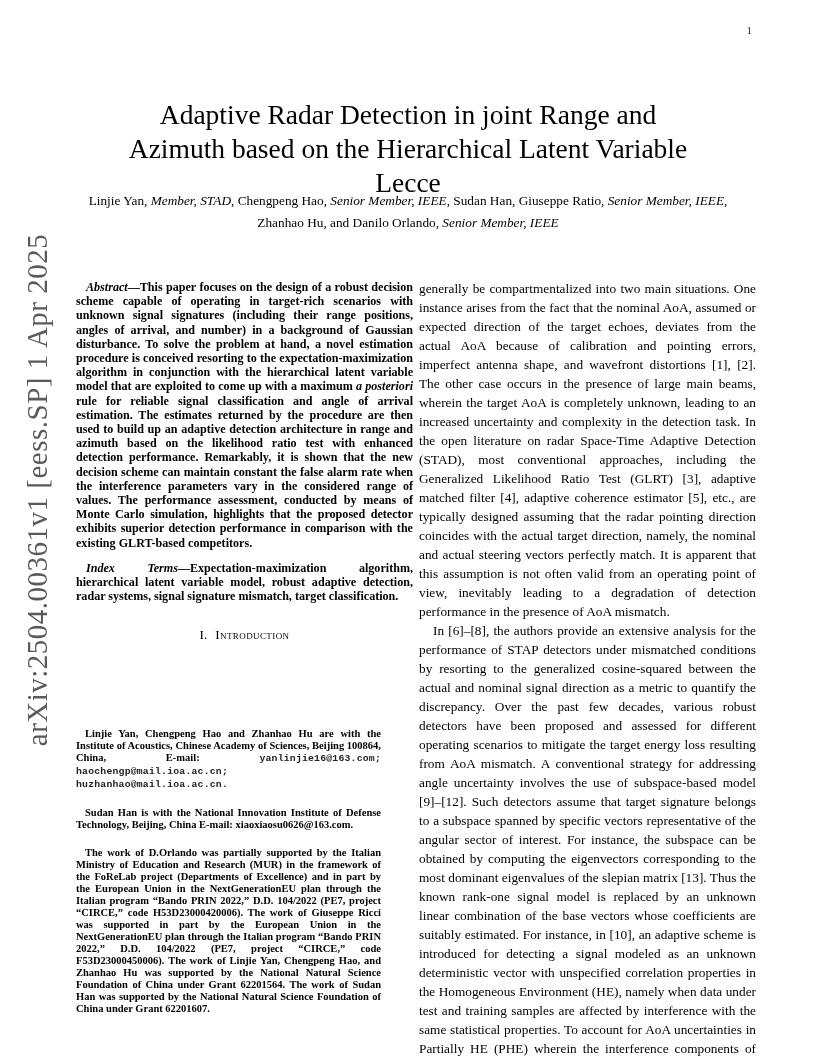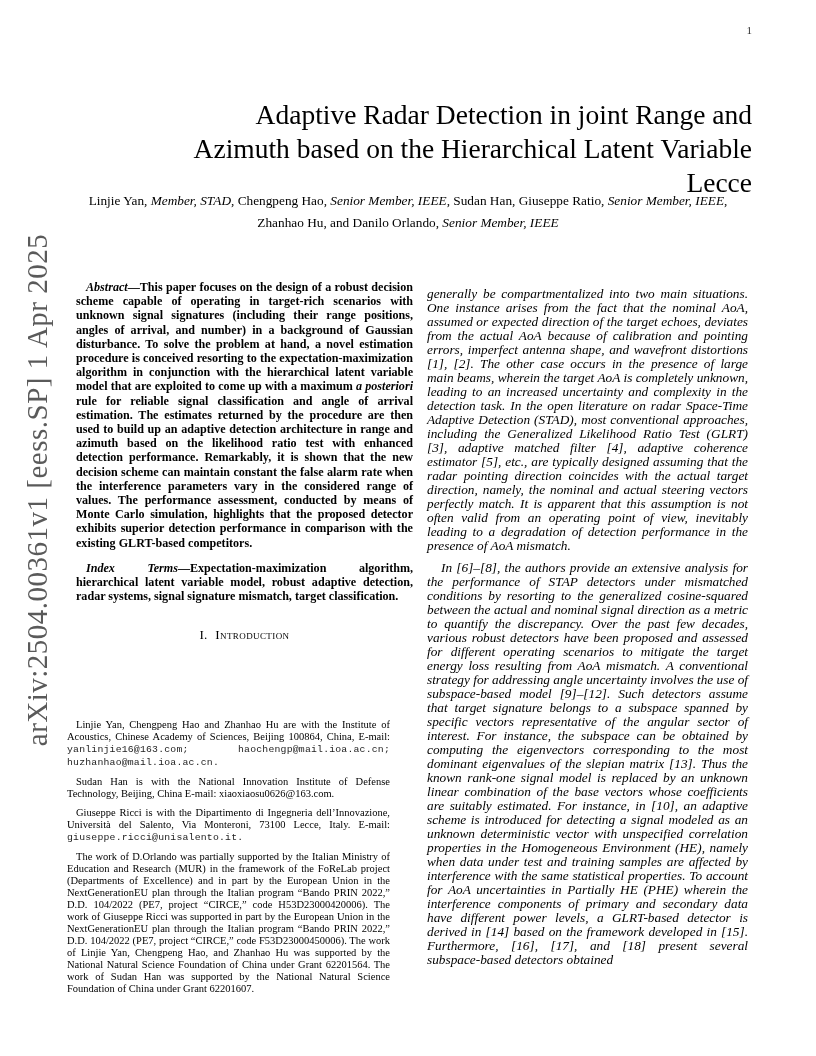--- a/index.html
+++ b/index.html
@@ -10,47 +10,47 @@
   }
   .pageno{position:absolute;top:24px;right:64px;font-size:11px;color:#333;}
   .arxiv-stamp{
     position:absolute;top:490px;left:37px;
     transform:translate(-50%,-50%) rotate(-90deg);
     white-space:nowrap;font-size:29px;color:#5a5a5a;
     font-family:"Liberation Serif",serif;letter-spacing:0.5px;
   }
   .title{
     position:absolute;top:80px;left:64px;right:64px;
-    text-align:right;font-size:27.5px;line-height:34px;font-weight:400;
+    text-align:center;font-size:27.5px;line-height:34px;font-weight:400;
   }
   .authors{
     position:absolute;top:190px;left:76px;right:76px;
     text-align:center;font-size:13.3px;line-height:22px;
   }
   .it{font-style:italic;}
   .col{position:absolute;width:337px;text-align:justify;}
   .col-left{left:76px;top:280px;}
   .col-right{left:419px;top:279px;}
   .abstract,.index-terms{
     font-size:12.1px;line-height:14.2px;font-weight:bold;margin:0;
     text-indent:10px;
   }
   .index-terms{margin-top:11px;}
   .lead-label{font-style:italic;font-weight:bold;}
   .section-heading{
     text-align:center;font-size:13.2px;margin:24px 0 11px 0;font-weight:400;
   }
   .smallcaps{font-variant:small-caps;letter-spacing:0.4px;}
   .sec-num{margin-right:8px;}
-  .body-par{font-size:13.3px;line-height:14px;margin:8px;text-indent:14px;font-style:italic;}
+  .body-par{font-size:13.3px;line-height:19px;margin:0;text-indent:14px;}
   .body-par.noindent{text-indent:0;}
   .footnotes{
     position:absolute;left:60px;top:712px;width:337px;text-align:justify;
   }
-  .fn{font-size:10.5px;line-height:12px;margin:7px;text-indent:9px;}
+  .fn{font-size:10.5px;line-height:12px;margin:16px;text-indent:9px;font-weight:bold;}
   .mono{
     font-family:"Liberation Mono","DejaVu Sans Mono",monospace;
     font-size:9.8px;letter-spacing:0.2px;color:#222;
   }
 </style>
 </head>
 <body>
 
 <div class="page">
 
@@ -67,21 +67,20 @@
 
     <p class="index-terms"><span class="lead-label">Index Terms</span><span>—Expectation-maximization algorithm, hierarchical latent variable model, robust adaptive detection, radar systems, signal signature mismatch, target classification.</span></p>
 
     <h2 class="section-heading"><span class="sec-num">I.</span><span class="smallcaps">Introduction</span></h2>
 
   </div>
 
   <div class="footnotes">
     <p class="fn"><span>Linjie Yan, Chengpeng Hao and Zhanhao Hu are with the Institute of Acoustics, Chinese Academy of Sciences, Beijing 100864, China, E-mail: </span><span class="mono">yanlinjie16@163.com; haochengp@mail.ioa.ac.cn; huzhanhao@mail.ioa.ac.cn.</span></p>
     <p class="fn">Sudan Han is with the National Innovation Institute of Defense Technology, Beijing, China E-mail: xiaoxiaosu0626@163.com.</p>
-    <p class="fn"><span>Giuseppe Ricci is with the Dipartimento di Ingegneria dell’Innovazione, Università del Salento, Via Monteroni, 73100 Lecce, Italy. E-mail: </span><span class="mono">giuseppe.ricci@unisalento.it.</span></p>
     <p class="fn">The work of D.Orlando was partially supported by the Italian Ministry of Education and Research (MUR) in the framework of the FoReLab project (Departments of Excellence) and in part by the European Union in the NextGenerationEU plan through the Italian program “Bando PRIN 2022,” D.D. 104/2022 (PE7, project “CIRCE,” code H53D23000420006). The work of Giuseppe Ricci was supported in part by the European Union in the NextGenerationEU plan through the Italian program “Bando PRIN 2022,” D.D. 104/2022 (PE7, project “CIRCE,” code F53D23000450006). The work of Linjie Yan, Chengpeng Hao, and Zhanhao Hu was supported by the National Natural Science Foundation of China under Grant 62201564. The work of Sudan Han was supported by the National Natural Science Foundation of China under Grant 62201607.</p>
   </div>
 
   <div class="col col-right">
     <p class="body-par noindent">generally be compartmentalized into two main situations. One instance arises from the fact that the nominal AoA, assumed or expected direction of the target echoes, deviates from the actual AoA because of calibration and pointing errors, imperfect antenna shape, and wavefront distortions [1], [2]. The other case occurs in the presence of large main beams, wherein the target AoA is completely unknown, leading to an increased uncertainty and complexity in the detection task. In the open literature on radar Space-Time Adaptive Detection (STAD), most conventional approaches, including the Generalized Likelihood Ratio Test (GLRT) [3], adaptive matched filter [4], adaptive coherence estimator [5], etc., are typically designed assuming that the radar pointing direction coincides with the actual target direction, namely, the nominal and actual steering vectors perfectly match. It is apparent that this assumption is not often valid from an operating point of view, inevitably leading to a degradation of detection performance in the presence of AoA mismatch.</p>
     <p class="body-par">In [6]–[8], the authors provide an extensive analysis for the performance of STAP detectors under mismatched conditions by resorting to the generalized cosine-squared between the actual and nominal signal direction as a metric to quantify the discrepancy. Over the past few decades, various robust detectors have been proposed and assessed for different operating scenarios to mitigate the target energy loss resulting from AoA mismatch. A conventional strategy for addressing angle uncertainty involves the use of subspace-based model [9]–[12]. Such detectors assume that target signature belongs to a subspace spanned by specific vectors representative of the angular sector of interest. For instance, the subspace can be obtained by computing the eigenvectors corresponding to the most dominant eigenvalues of the slepian matrix [13]. Thus the known rank-one signal model is replaced by an unknown linear combination of the base vectors whose coefficients are suitably estimated. For instance, in [10], an adaptive scheme is introduced for detecting a signal modeled as an unknown deterministic vector with unspecified correlation properties in the Homogeneous Environment (HE), namely when data under test and training samples are affected by interference with the same statistical properties. To account for AoA uncertainties in Partially HE (PHE) wherein the interference components of primary and secondary data have different power levels, a GLRT-based detector is derived in [14] based on the framework developed in [15]. Furthermore, [16], [17], and [18] present several subspace-based detectors obtained</p>
   </div>
 
 </div>
 

